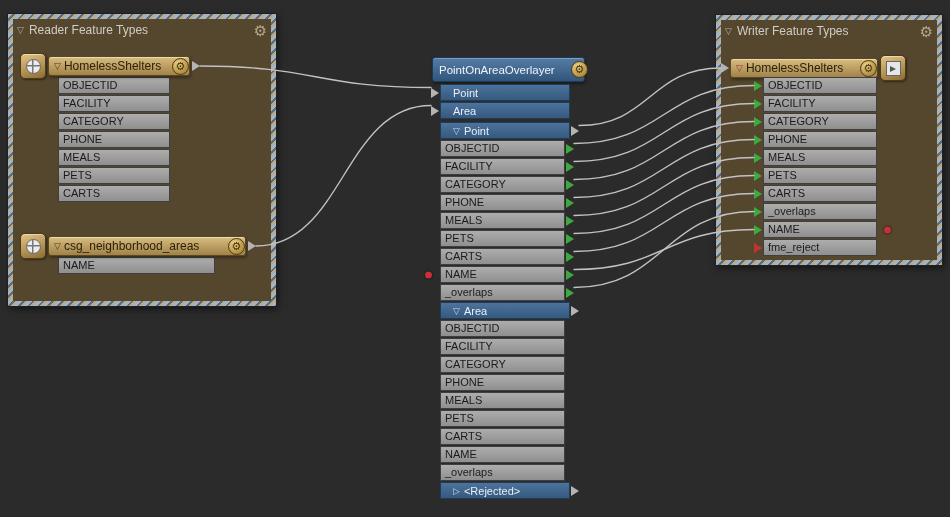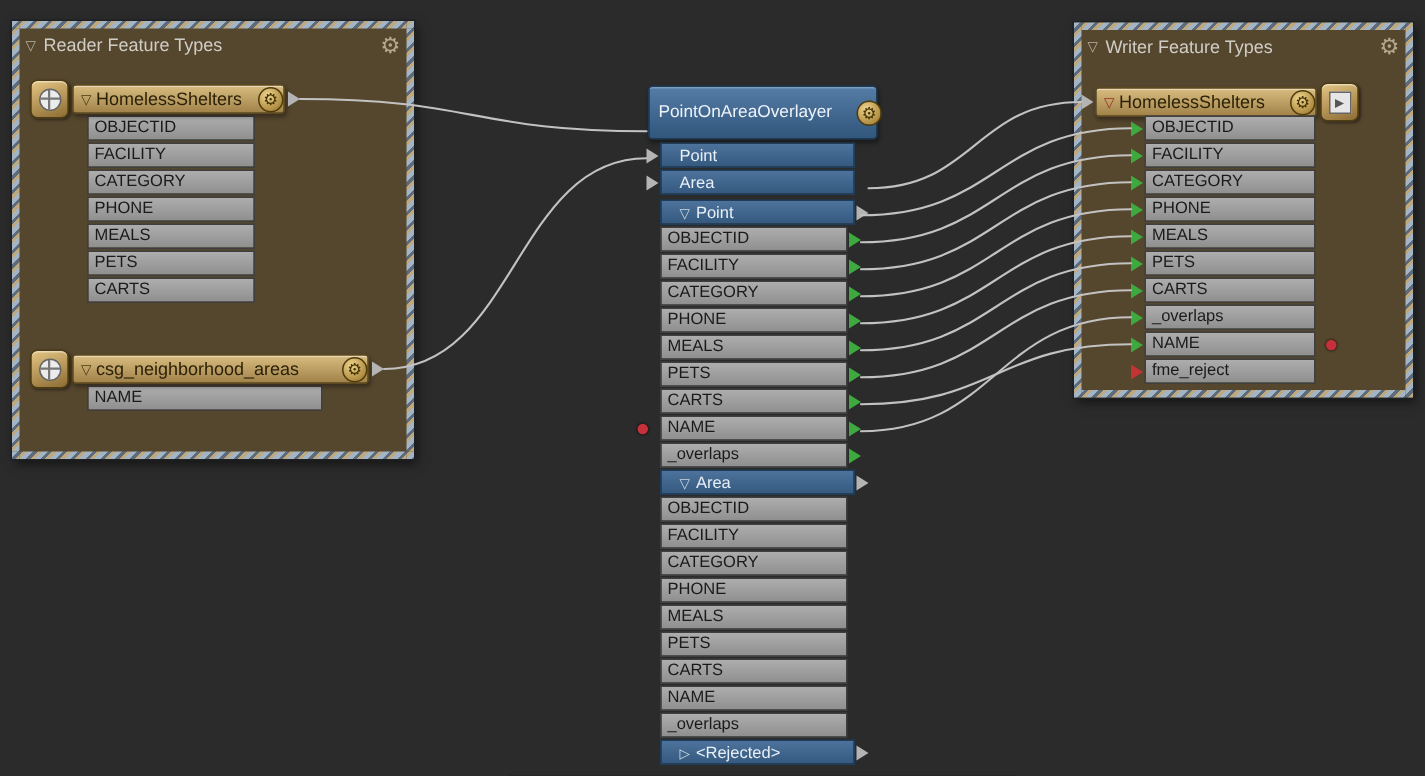--- a/index.html
+++ b/index.html
@@ -53,21 +53,21 @@
   .arr { position:absolute; width:0; height:0; top:50%; transform:translateY(-50%);
     border-top:5px solid transparent; border-bottom:5px solid transparent; border-left:8px solid #b4b4b4; }
   .arr.left { left:-9px; }
   .arr.right { right:-9px; }
   .arr.green { border-left-color:#3da93f; }
   .arr.red { border-left-color:#c23434; }
   .head-row > .arr.right { right:-10px; }
 
   
   #transformer { position:absolute; left:432px; top:57px; width:162px; z-index:10; }
-  .t-header { width:153px; height:36px; display:flex; align-items:center; gap:3px; padding:0 2px 0 6px;
+  .t-header { width:153px; height:25px; display:flex; align-items:center; gap:3px; padding:0 2px 0 6px;
     background:linear-gradient(#547ca6,#32567c); border:1px solid #1d3a57; border-radius:3px;
     color:#eef3f9; font-size:11.5px; white-space:nowrap;
     box-shadow:inset 0 1px 0 rgba(255,255,255,.25), 1px 2px 3px rgba(0,0,0,.4); }
   .t-header .gear-badge { margin-right:-6px; }
   .rowwrap { position:relative; margin-top:1px; }
   .rowwrap.inp, .rowwrap.grp { margin-left:8px; width:130px; }
   .rowwrap.tattr { margin-left:8px; width:125px; }
   .blue-row { height:17px; display:flex; align-items:center; gap:4px; padding:0 12px;
     background:linear-gradient(#4d739c,#35597f); border:1px solid #1f3c59;
     color:#e8eff6; font-size:11px; white-space:nowrap; }

